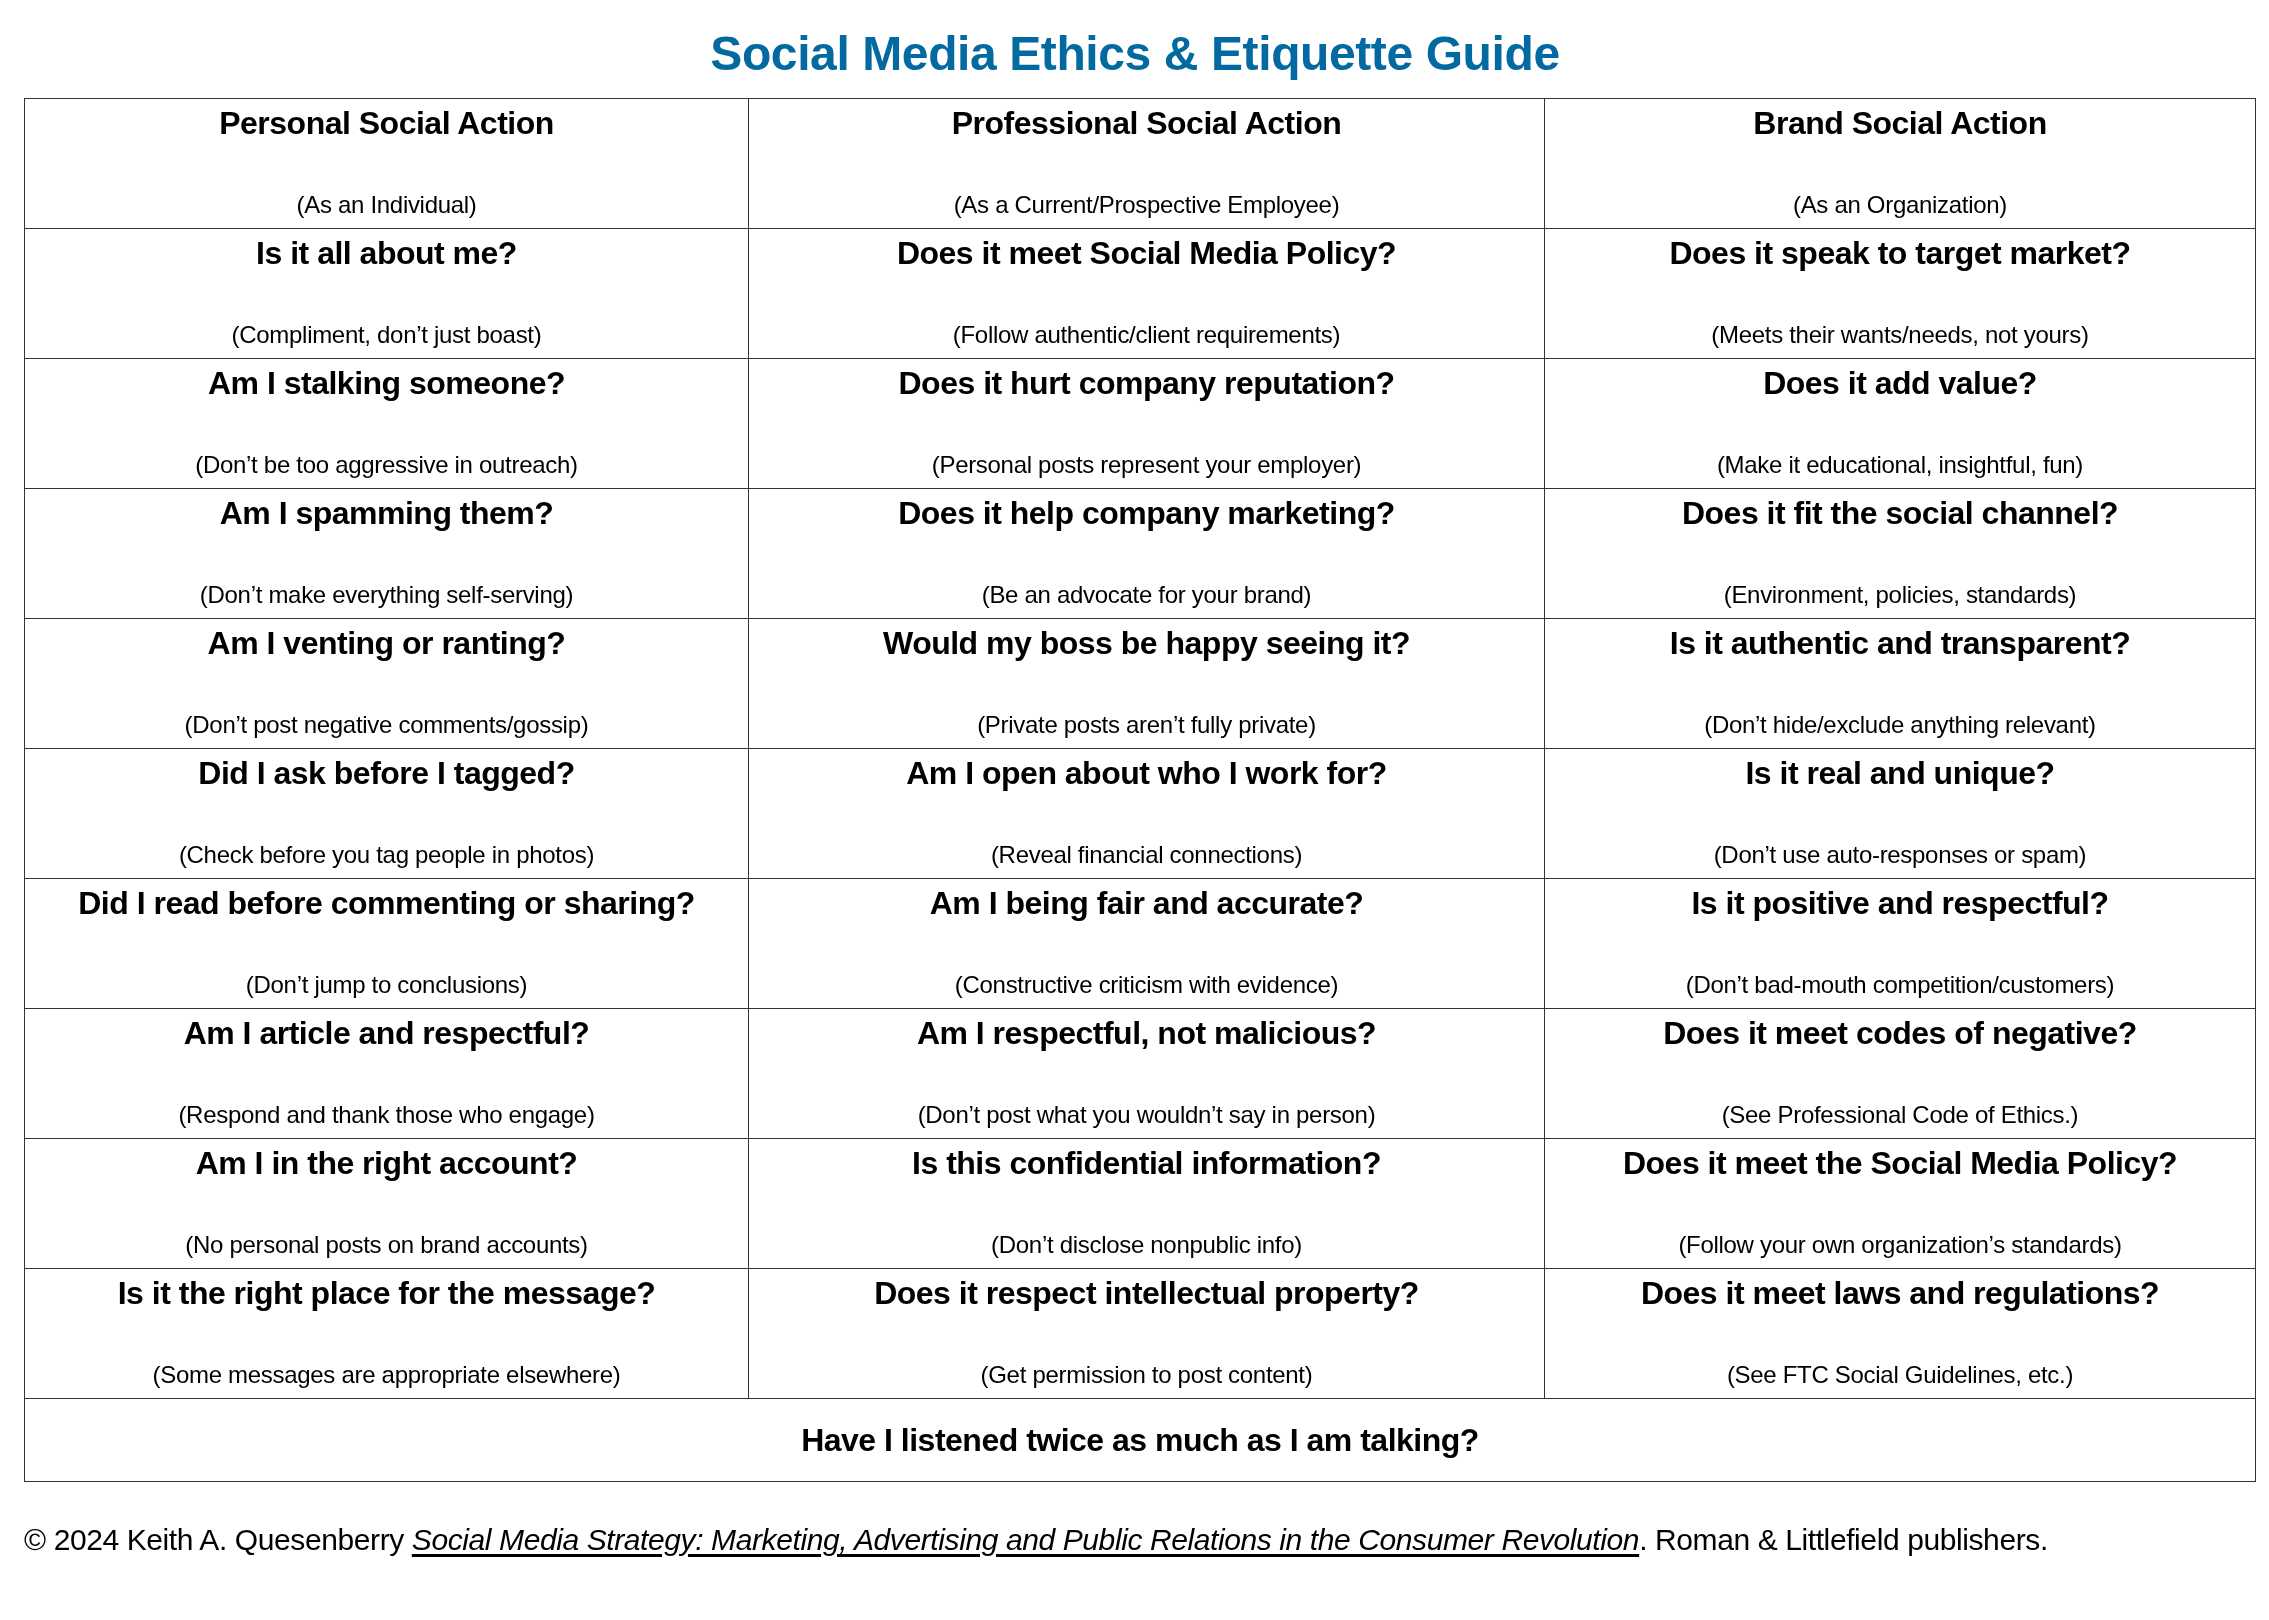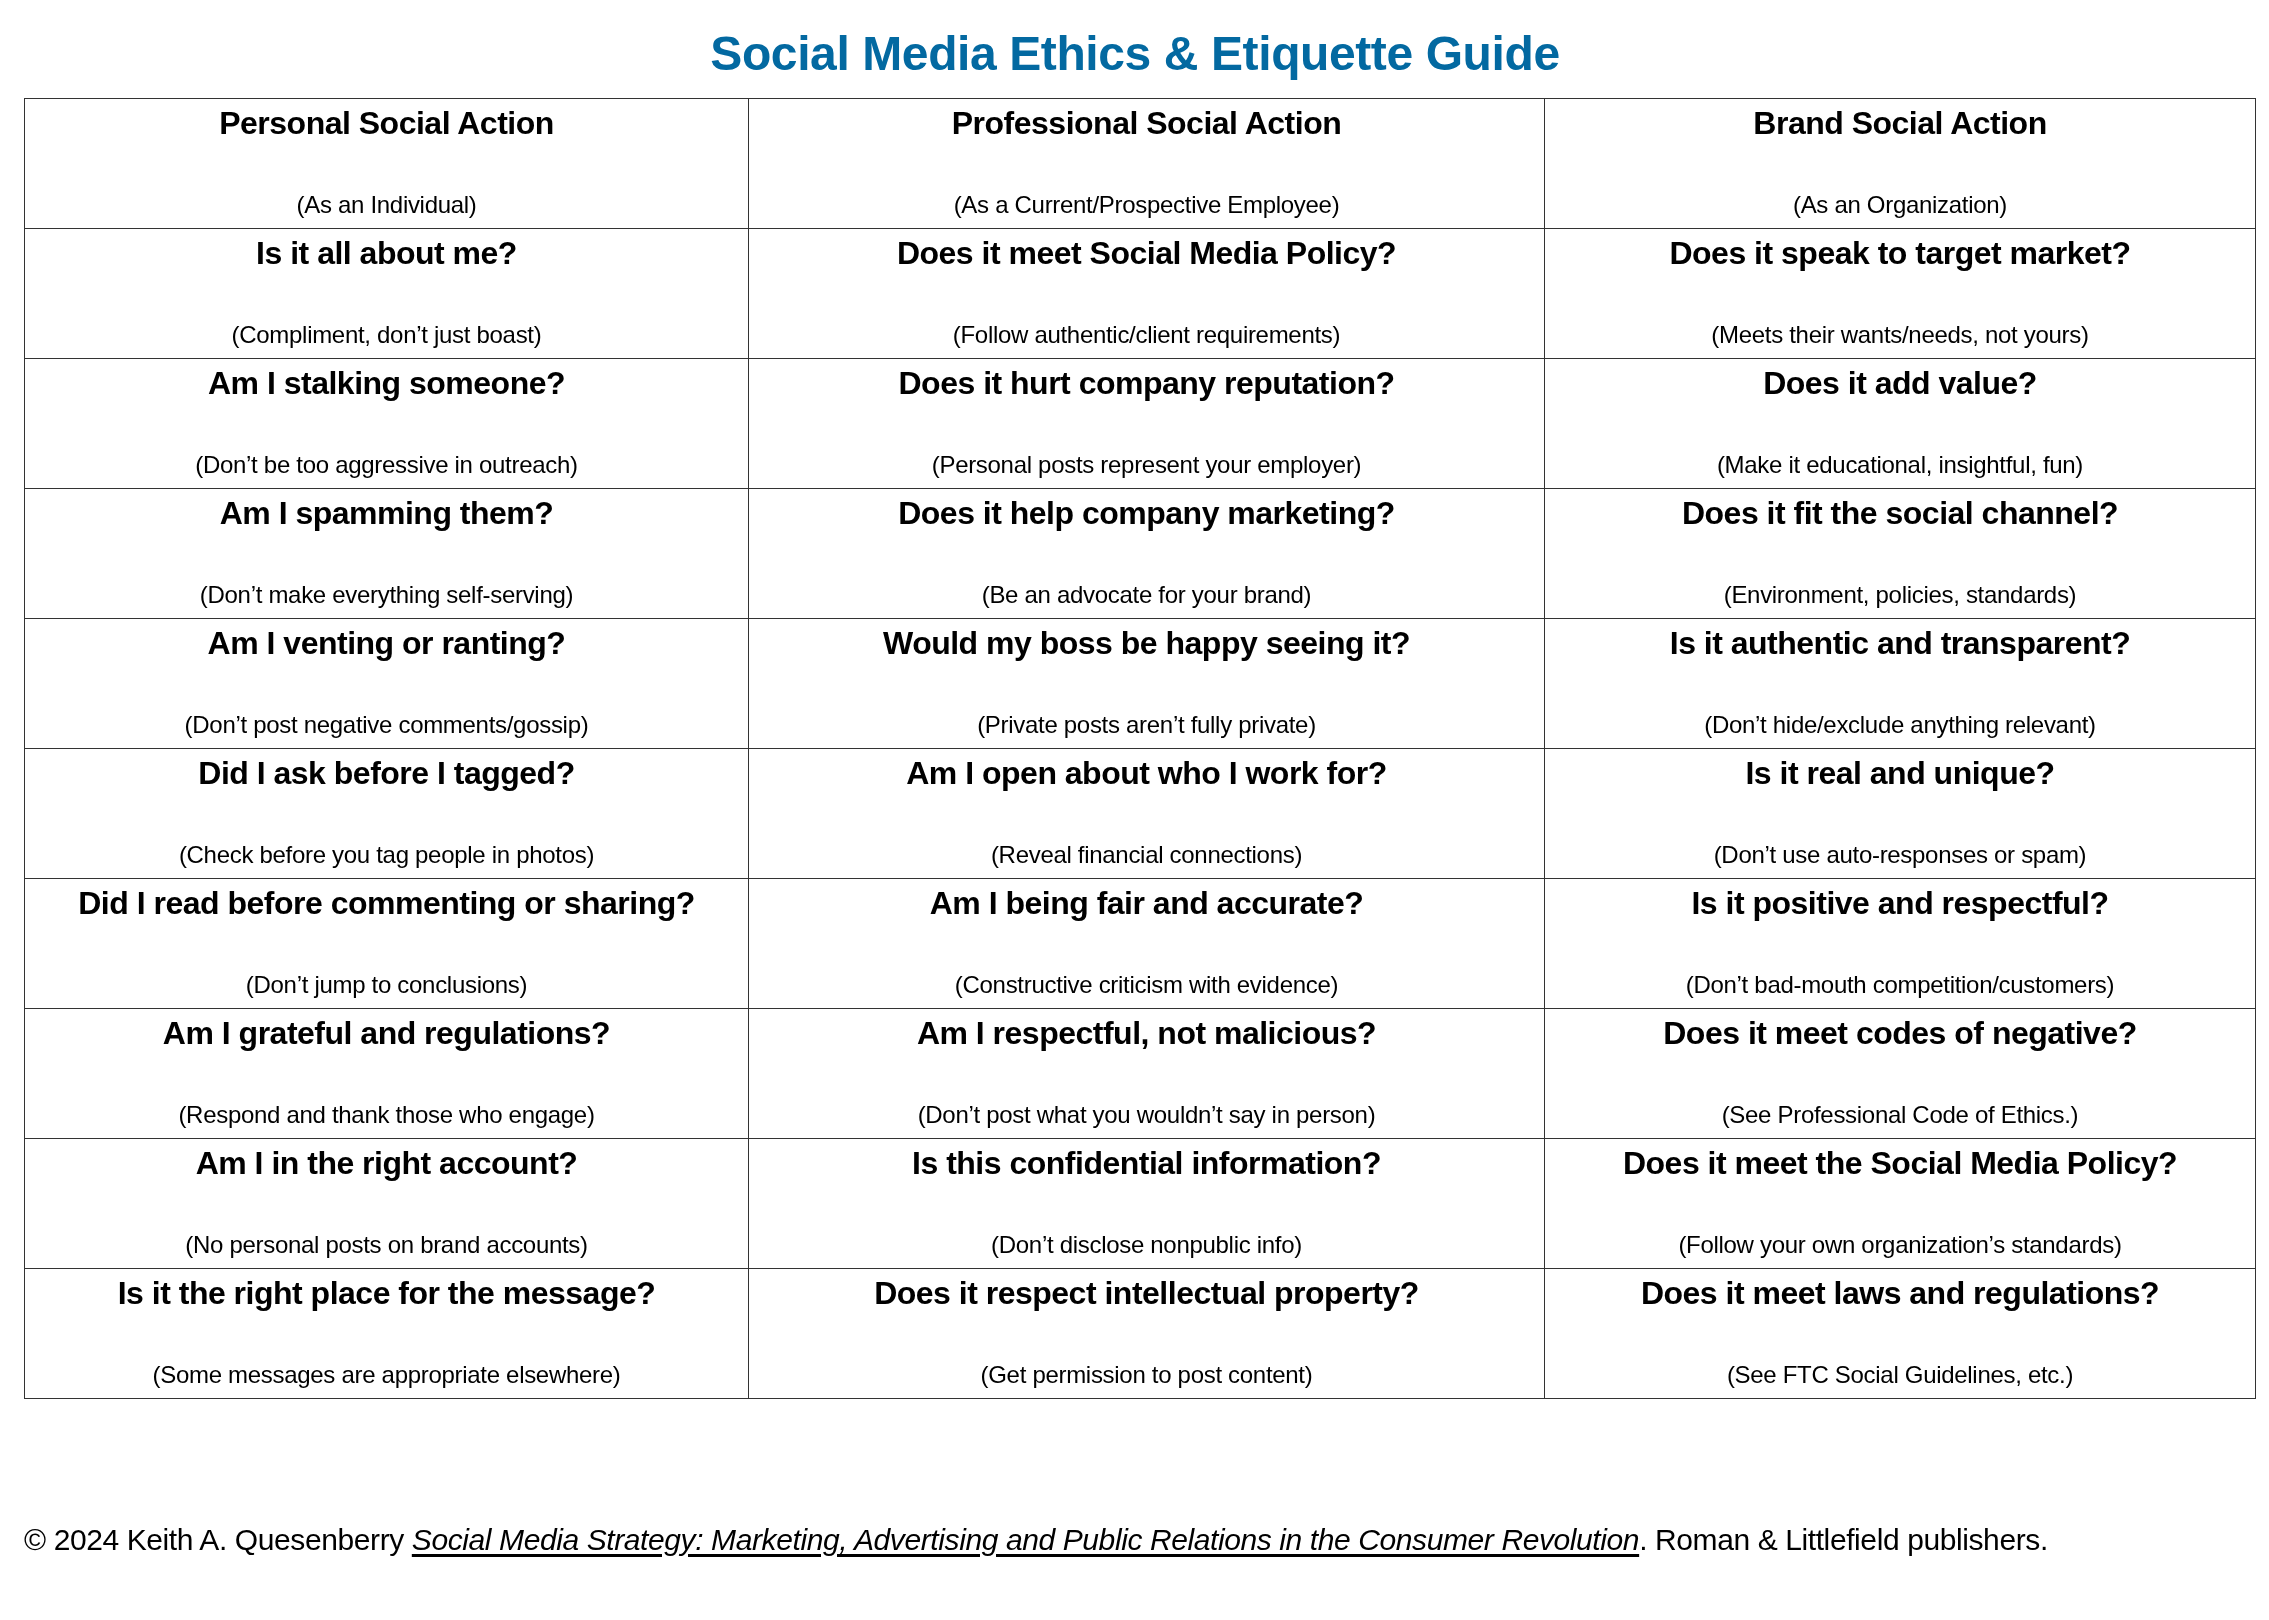--- a/index.html
+++ b/index.html
@@ -190,21 +190,21 @@
           <span class="q">Am I being fair and accurate?</span>
           <span class="h">(Constructive criticism with evidence)</span>
         </td>
       <td>
           <span class="q">Is it positive and respectful?</span>
           <span class="h">(Don’t bad-mouth competition/customers)</span>
         </td>
     </tr>
     <tr>
       <td>
-          <span class="q">Am I grateful and regulations?</span>
+          <span class="q">Am I article and respectful?</span>
           <span class="h">(Respond and thank those who engage)</span>
         </td>
       <td>
           <span class="q">Am I respectful, not malicious?</span>
           <span class="h">(Don’t post what you wouldn’t say in person)</span>
         </td>
       <td>
           <span class="q">Does it meet codes of negative?</span>
           <span class="h">(See Professional Code of Ethics.)</span>
         </td>
@@ -231,19 +231,24 @@
       <td>
           <span class="q">Does it respect intellectual property?</span>
           <span class="h">(Get permission to post content)</span>
         </td>
       <td>
           <span class="q">Does it meet laws and regulations?</span>
           <span class="h">(See FTC Social Guidelines, etc.)</span>
         </td>
     </tr>
 
+    <tr class="final">
+      <td colspan="3">
+        <span class="q">Have I listened twice as much as I am talking?</span>
+      </td>
+    </tr>
   </tbody>
 </table>
 
 <div class="footer">
   <div><span>© 2024 Keith A. Quesenberry </span><a class="book">Social Media Strategy: Marketing, Advertising and Public Relations in the Consumer Revolution</a><span>. Roman &amp; Littlefield publishers.</span></div>
 </div>
 
 
 </body></html>

